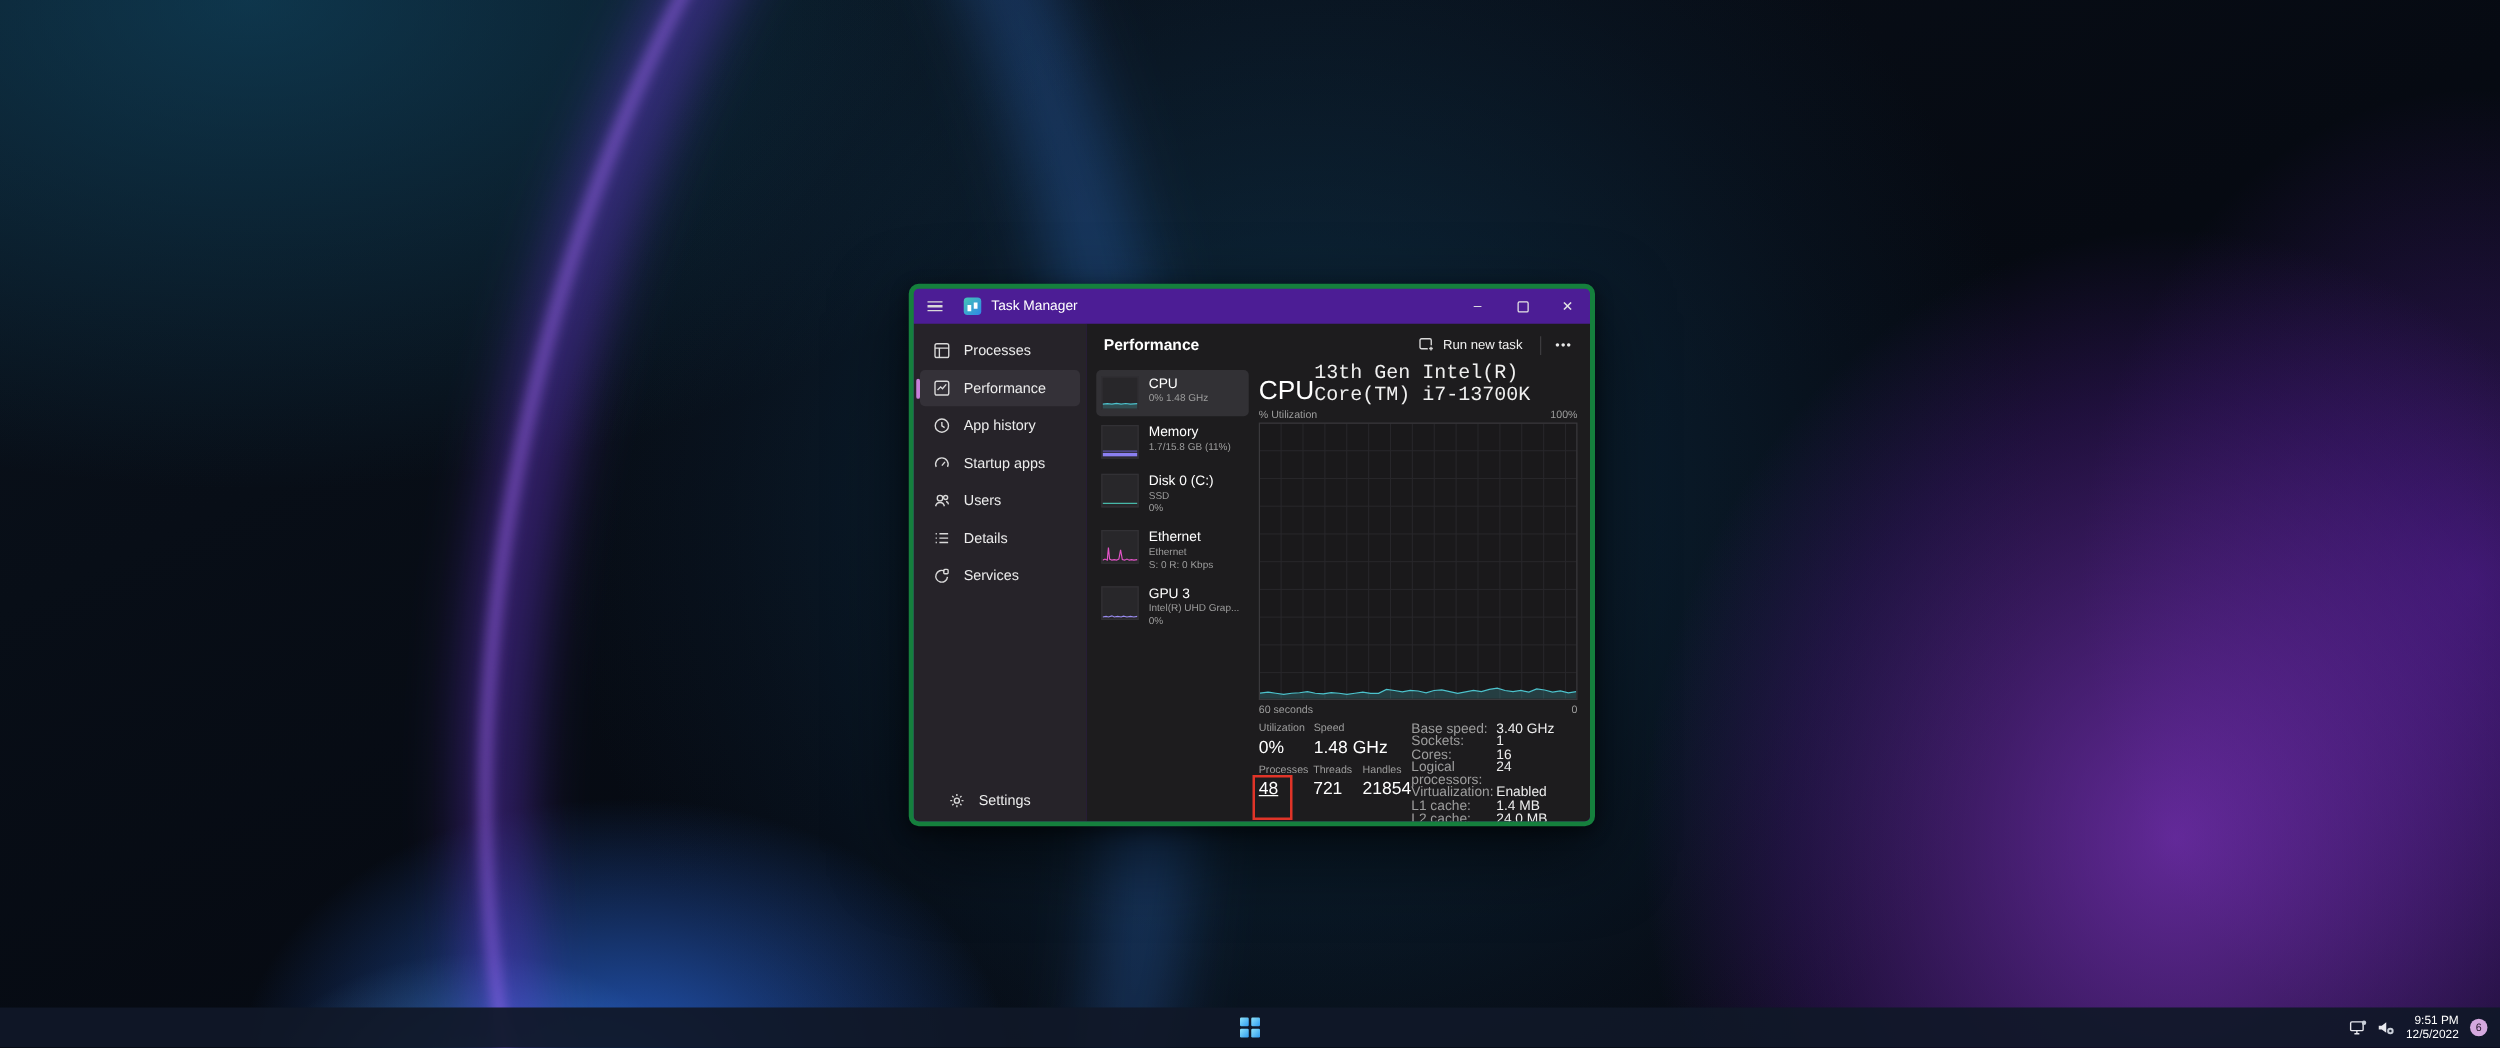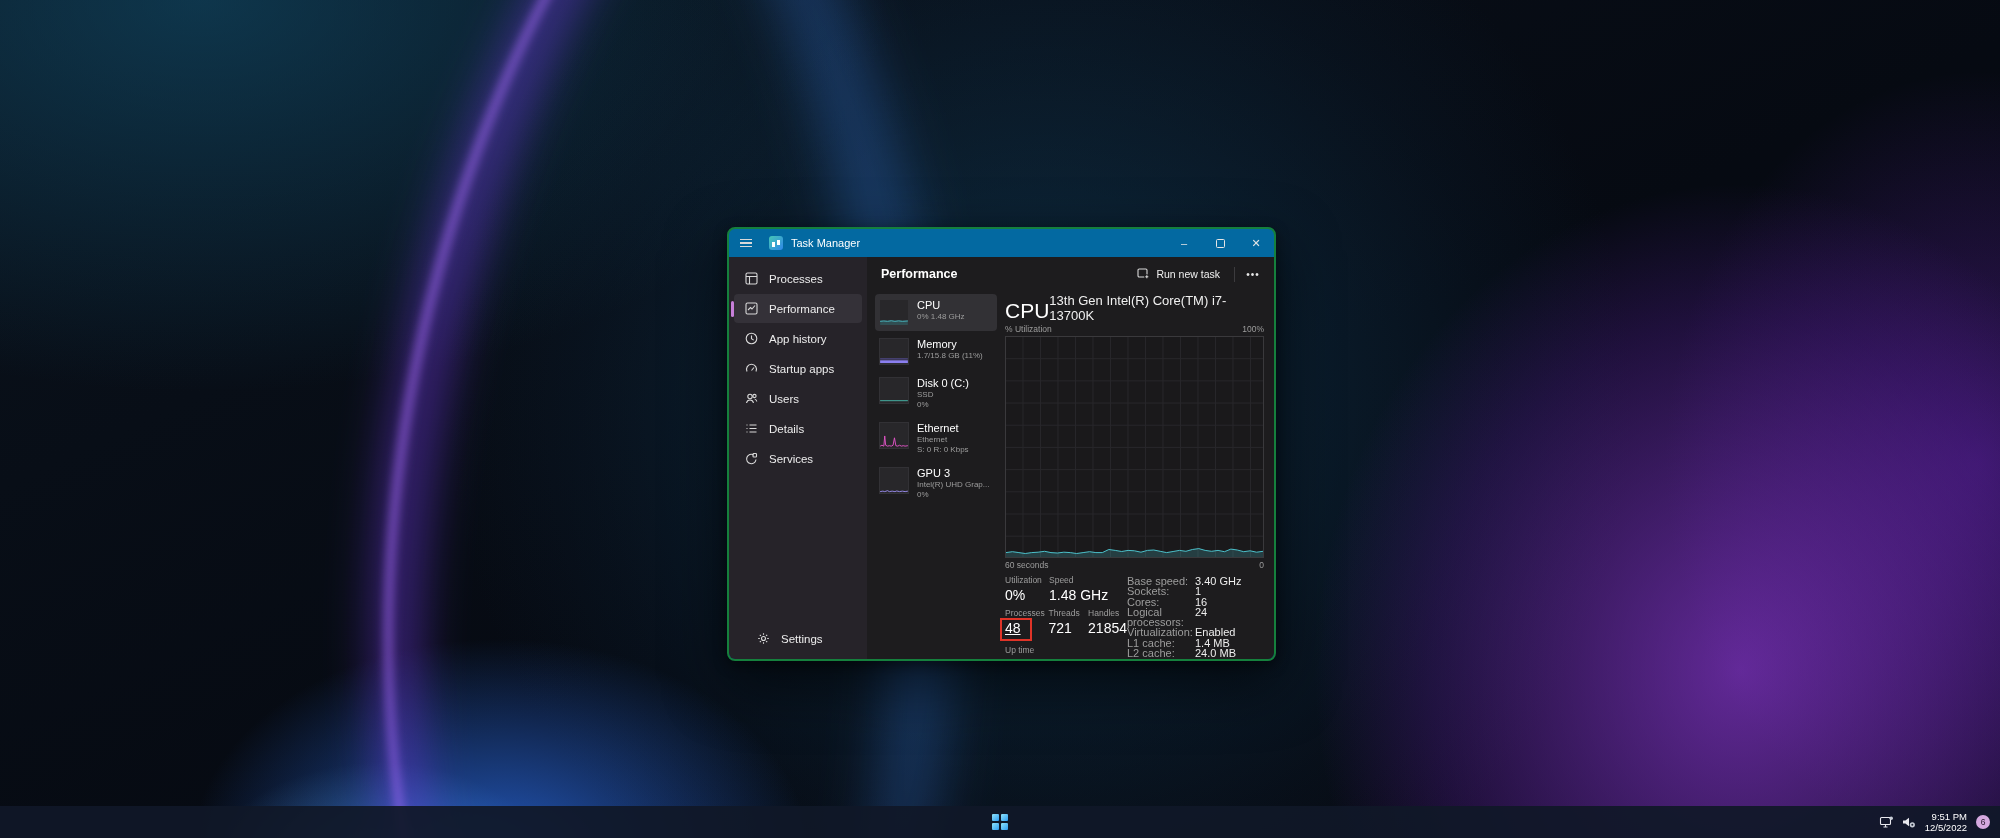--- a/index.html
+++ b/index.html
@@ -35,21 +35,21 @@
   .start-logo { display:grid; grid-template-columns:7px 7px; grid-template-rows:7px 7px; gap:2px; }
   .start-logo span { border-radius:1px; background:linear-gradient(135deg,#8ee3fa,#2e9cf0); }
   .tray { position:absolute; right:10px; display:flex; align-items:center; gap:9px; height:48px; }
   .tray-icons { display:flex; align-items:center; gap:7px; }
   .clock { text-align:right; color:#ffffff; font-size:9.5px; line-height:11px; cursor:default; }
   .notif-badge { width:14px; height:14px; border-radius:50%; background:#d5a9df; color:#24142a;
     font-size:8.5px; display:flex; align-items:center; justify-content:center; }
 
   
   .tm-window { position:absolute; left:727px; top:227px; width:549px; height:434px;
-    background:#0369a1; border:2px solid #15803d; border-radius:8px;
+    background:#4c1d95; border:4px solid #15803d; border-radius:8px;
     box-shadow:0 22px 60px rgba(0,0,0,.6), 0 4px 14px rgba(0,0,0,.45);
     overflow:hidden; z-index:10; color:#fff; }
   .titlebar { height:28px; display:flex; align-items:center; }
   .hamburger { width:34px; height:28px; display:flex; flex-direction:column; gap:2.5px;
     align-items:center; justify-content:center; cursor:pointer; }
   .hamburger i { width:12px; height:1.3px; background:#d9d9d9; }
   .app-ico { width:14px; height:14px; border-radius:3px; margin:0 8px 0 6px;
     background:linear-gradient(135deg,#46c6b5 0%,#2f86e8 100%); position:relative; }
   .app-ico::after { content:""; position:absolute; left:3px; bottom:3px; width:3px; height:5px; background:#fff; box-shadow:5px -2px 0 0 #fff; }
   .win-title { font-size:11px; color:#ffffff; }
@@ -88,37 +88,37 @@
   .mini-item.selected { background:#323135; }
   .mini-thumb { width:30px; height:27px; background:#28272a; border:1px solid #323135; flex-shrink:0; }
   .mini-text { min-width:0; }
   .mini-name { font-size:11px; color:#ffffff; line-height:13px; }
   .mini-sub { font-size:8px; color:#9d9d9d; line-height:10px; white-space:nowrap; }
 
   
   .detail { flex:1; padding:0 10px 0 4px; min-width:0; }
   .detail-head { display:flex; align-items:flex-end; height:30px; margin-top:2px; }
   .cpu-title { font-size:21px; font-weight:400; line-height:24px; }
-  .cpu-chip { margin-left:auto; font-size:13px; color:#f0f0f0; }
+  .cpu-chip { margin-left:auto; font-size:16px; color:#f0f0f0;font-family:Liberation Mono, monospace; }
   .axis-top { display:flex; justify-content:space-between; font-size:8.5px; color:#9d9d9d; margin:1px 0 2px; }
   .graph { position:relative; height:222px; background:#1a191b; border:1px solid #3a393c;
     background-image:linear-gradient(#27262a 1px, transparent 1px),
                      linear-gradient(90deg,#27262a 1px, transparent 1px);
     background-size:17.5px 22.2px; background-position:-1px -1px; }
   .graph svg { position:absolute; left:0; right:0; bottom:0; width:100%; height:100%; }
   .axis-bottom { display:flex; justify-content:space-between; font-size:8.5px; color:#9d9d9d; margin:2px 0 5px; }
 
   .stats-row { display:flex; }
   .stats-left { width:122px; flex-shrink:0; }
   .stat-line { display:flex; margin-bottom:5px; }
   .stat { margin-right:0; }
   .w44 { width:44px; } .w40 { width:40px; }
   .stat-label { font-size:8.5px; color:#9d9d9d; line-height:10px; margin-bottom:2px; }
   .stat-value { font-size:14px; color:#ffffff; line-height:16px; font-weight:400; white-space:nowrap; }
-  .hl-red { display:inline-block; border:2px solid #e03428; padding:0 9px 3px 3px; margin:-2px 0 -1px -5px;text-decoration:underline; }
+  .hl-red { display:inline-block; border:2px solid #e03428; padding:0 9px 16px 3px; margin:-2px 0 -1px -5px;text-decoration:underline; }
   .stats-right { flex:1; padding-top:1px; }
   .kv { display:flex; font-size:11px; line-height:10.3px; }
   .kv-label { width:68px; color:#9d9d9d; flex-shrink:0; }
   .kv-value { color:#eeeeee; }
 
   .icon-stroke { stroke:#d9d9d9; fill:none; stroke-width:1.1; }
   .tray-svg { display:block; }
 </style>
 </head>
 <body>

